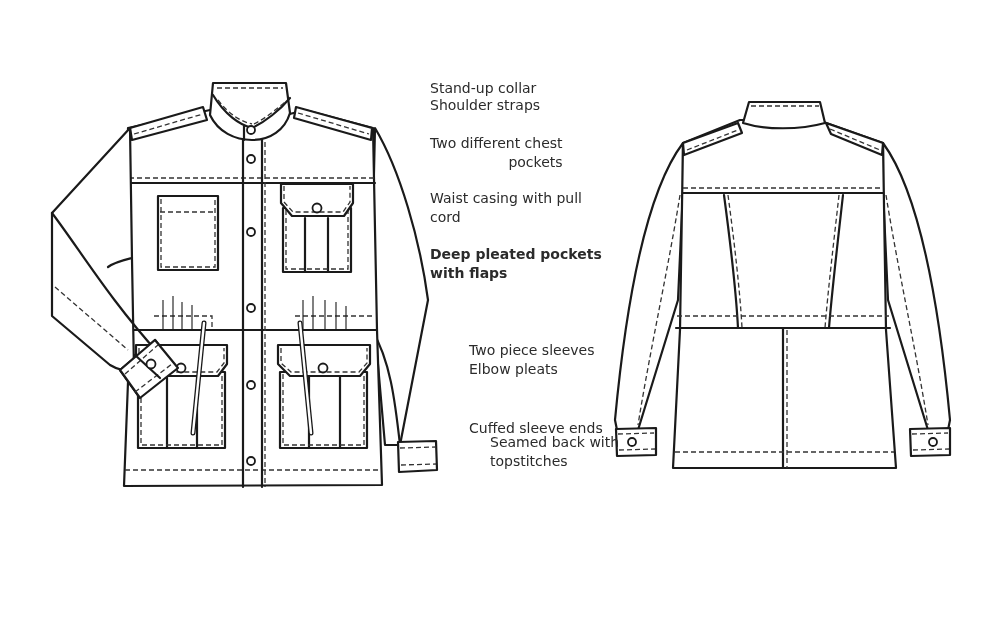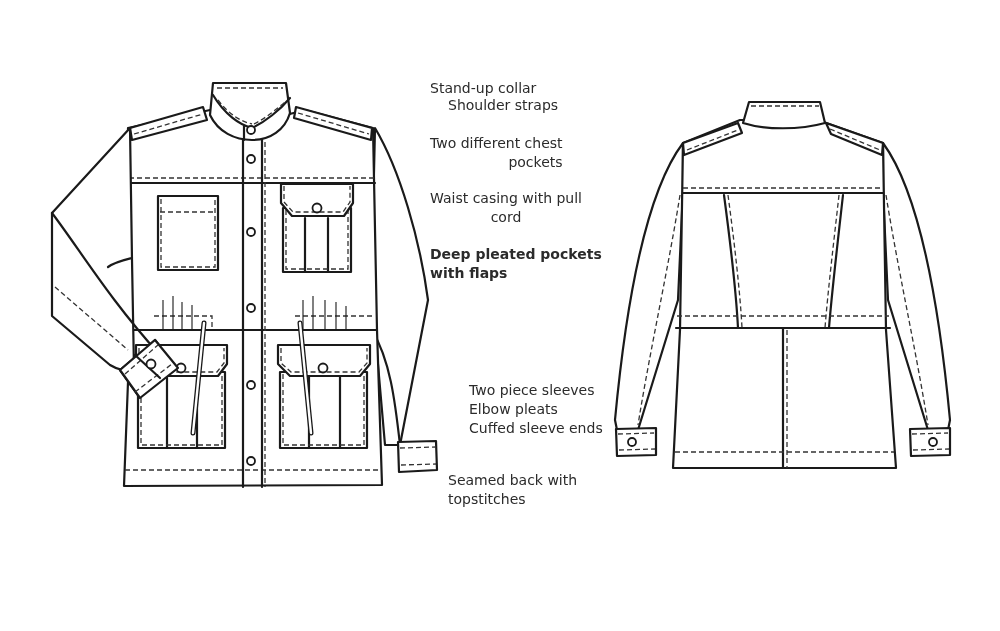--- a/index.html
+++ b/index.html
@@ -140,25 +140,25 @@
 
     <path class="lf" d="M683,143 L738,123 L742,133 L684,155 Z"></path>
     <path class="ds" d="M687,150 L738,130"></path>
     <path class="lf" d="M826,123 L883,143 L882,155 L831,134 Z"></path>
     <path class="ds" d="M830,129 L880,150"></path>
   </g>
 </svg>
 
 <div>
   <div class="label" style="left:430px; top:59px;margin-top:20px;">Stand-up collar</div>
-  <div class="label" style="left:430px; top:96px;margin-left:18px;">Shoulder straps</div>
+  <div class="label" style="left:430px; top:96px;">Shoulder straps</div>
   <div class="label" style="left:430px; top:134px;text-align:right;">Two different chest
 pockets</div>
-  <div class="label" style="left:430px; top:189px;text-align:center;">Waist casing with pull
+  <div class="label" style="left:430px; top:189px;">Waist casing with pull
 cord</div>
   <div class="label" style="left:430px; top:245px;font-weight:bold;">Deep pleated pockets
 with flaps</div>
-  <div class="label" style="left:469px; top:341px;margin-top:40px;">Two piece sleeves
+  <div class="label" style="left:469px; top:341px;">Two piece sleeves
 Elbow pleats</div>
   <div class="label" style="left:469px; top:419px;">Cuffed sleeve ends</div>
-  <div class="label" style="left:448px; top:433px;margin-top:38px;">Seamed back with
+  <div class="label" style="left:490px; top:433px;">Seamed back with
 topstitches</div>
 </div>
 
 </body></html>

